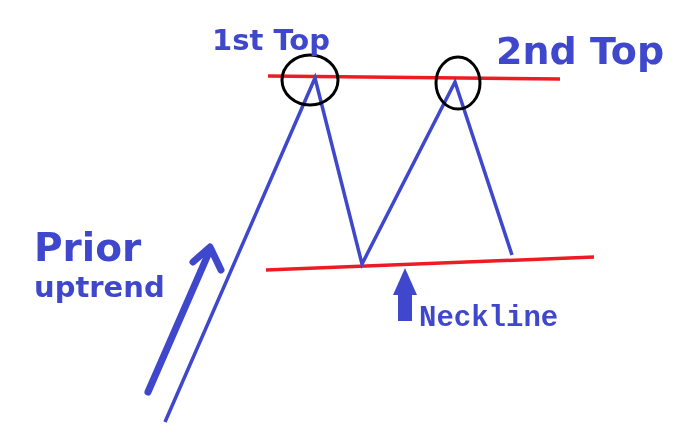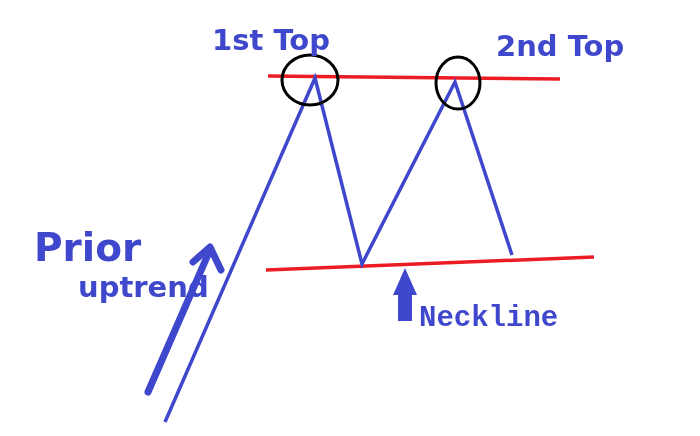--- a/index.html
+++ b/index.html
@@ -27,17 +27,17 @@
       <polyline points="193,262 210,247 221,270" fill="none" stroke="#3f48cc" stroke-width="7" stroke-linecap="round" stroke-linejoin="round"></polyline>
     </g>
 
     <g>
       <rect x="398" y="293" width="14" height="28" fill="#3f48cc"></rect>
       <polygon points="393,295 405,268 417,295" fill="#3f48cc"></polygon>
     </g>
   </svg>
 
   <div class="lbl" style="left:212px;top:26px;font-size:29px;">1st Top</div>
-  <div class="lbl" style="left:496px;top:32px;font-size:29px;">2nd Top</div>
+  <div class="lbl" style="left:496px;top:32px;font-size:38px;">2nd Top</div>
   <div class="lbl" style="left:34px;top:228px;font-size:39px;">Prior</div>
-  <div class="lbl" style="left:34px;top:273px;font-size:29px;margin-left:44px;">uptrend</div>
+  <div class="lbl" style="left:34px;top:273px;font-size:29px;">uptrend</div>
   <div class="lbl" style="left:419px;top:304px;font-size:29px;font-family:Liberation Mono, monospace;">Neckline</div>
 </div>
 
 </body></html>

